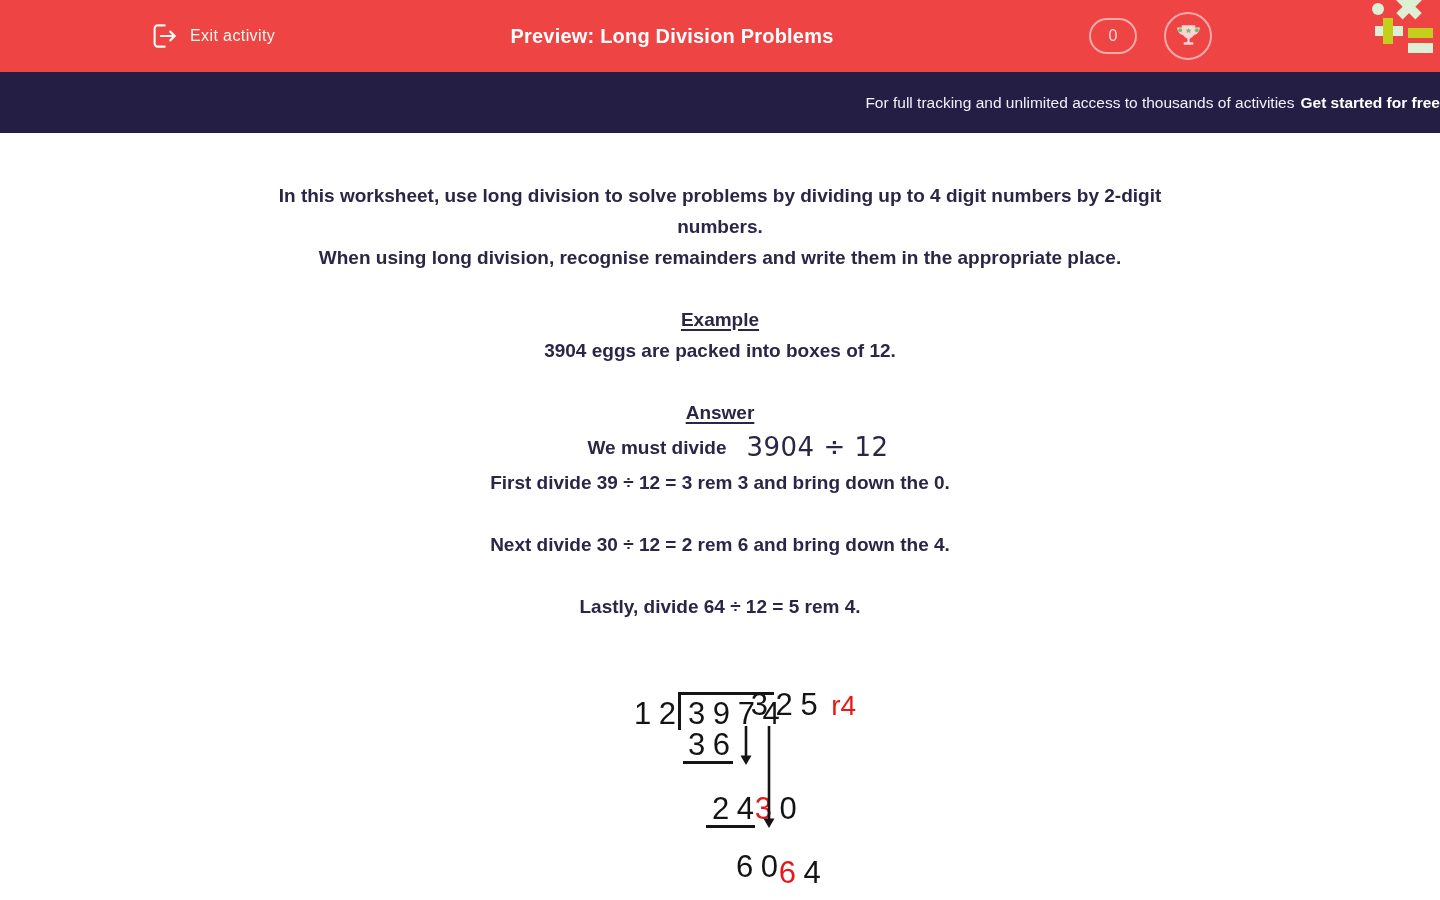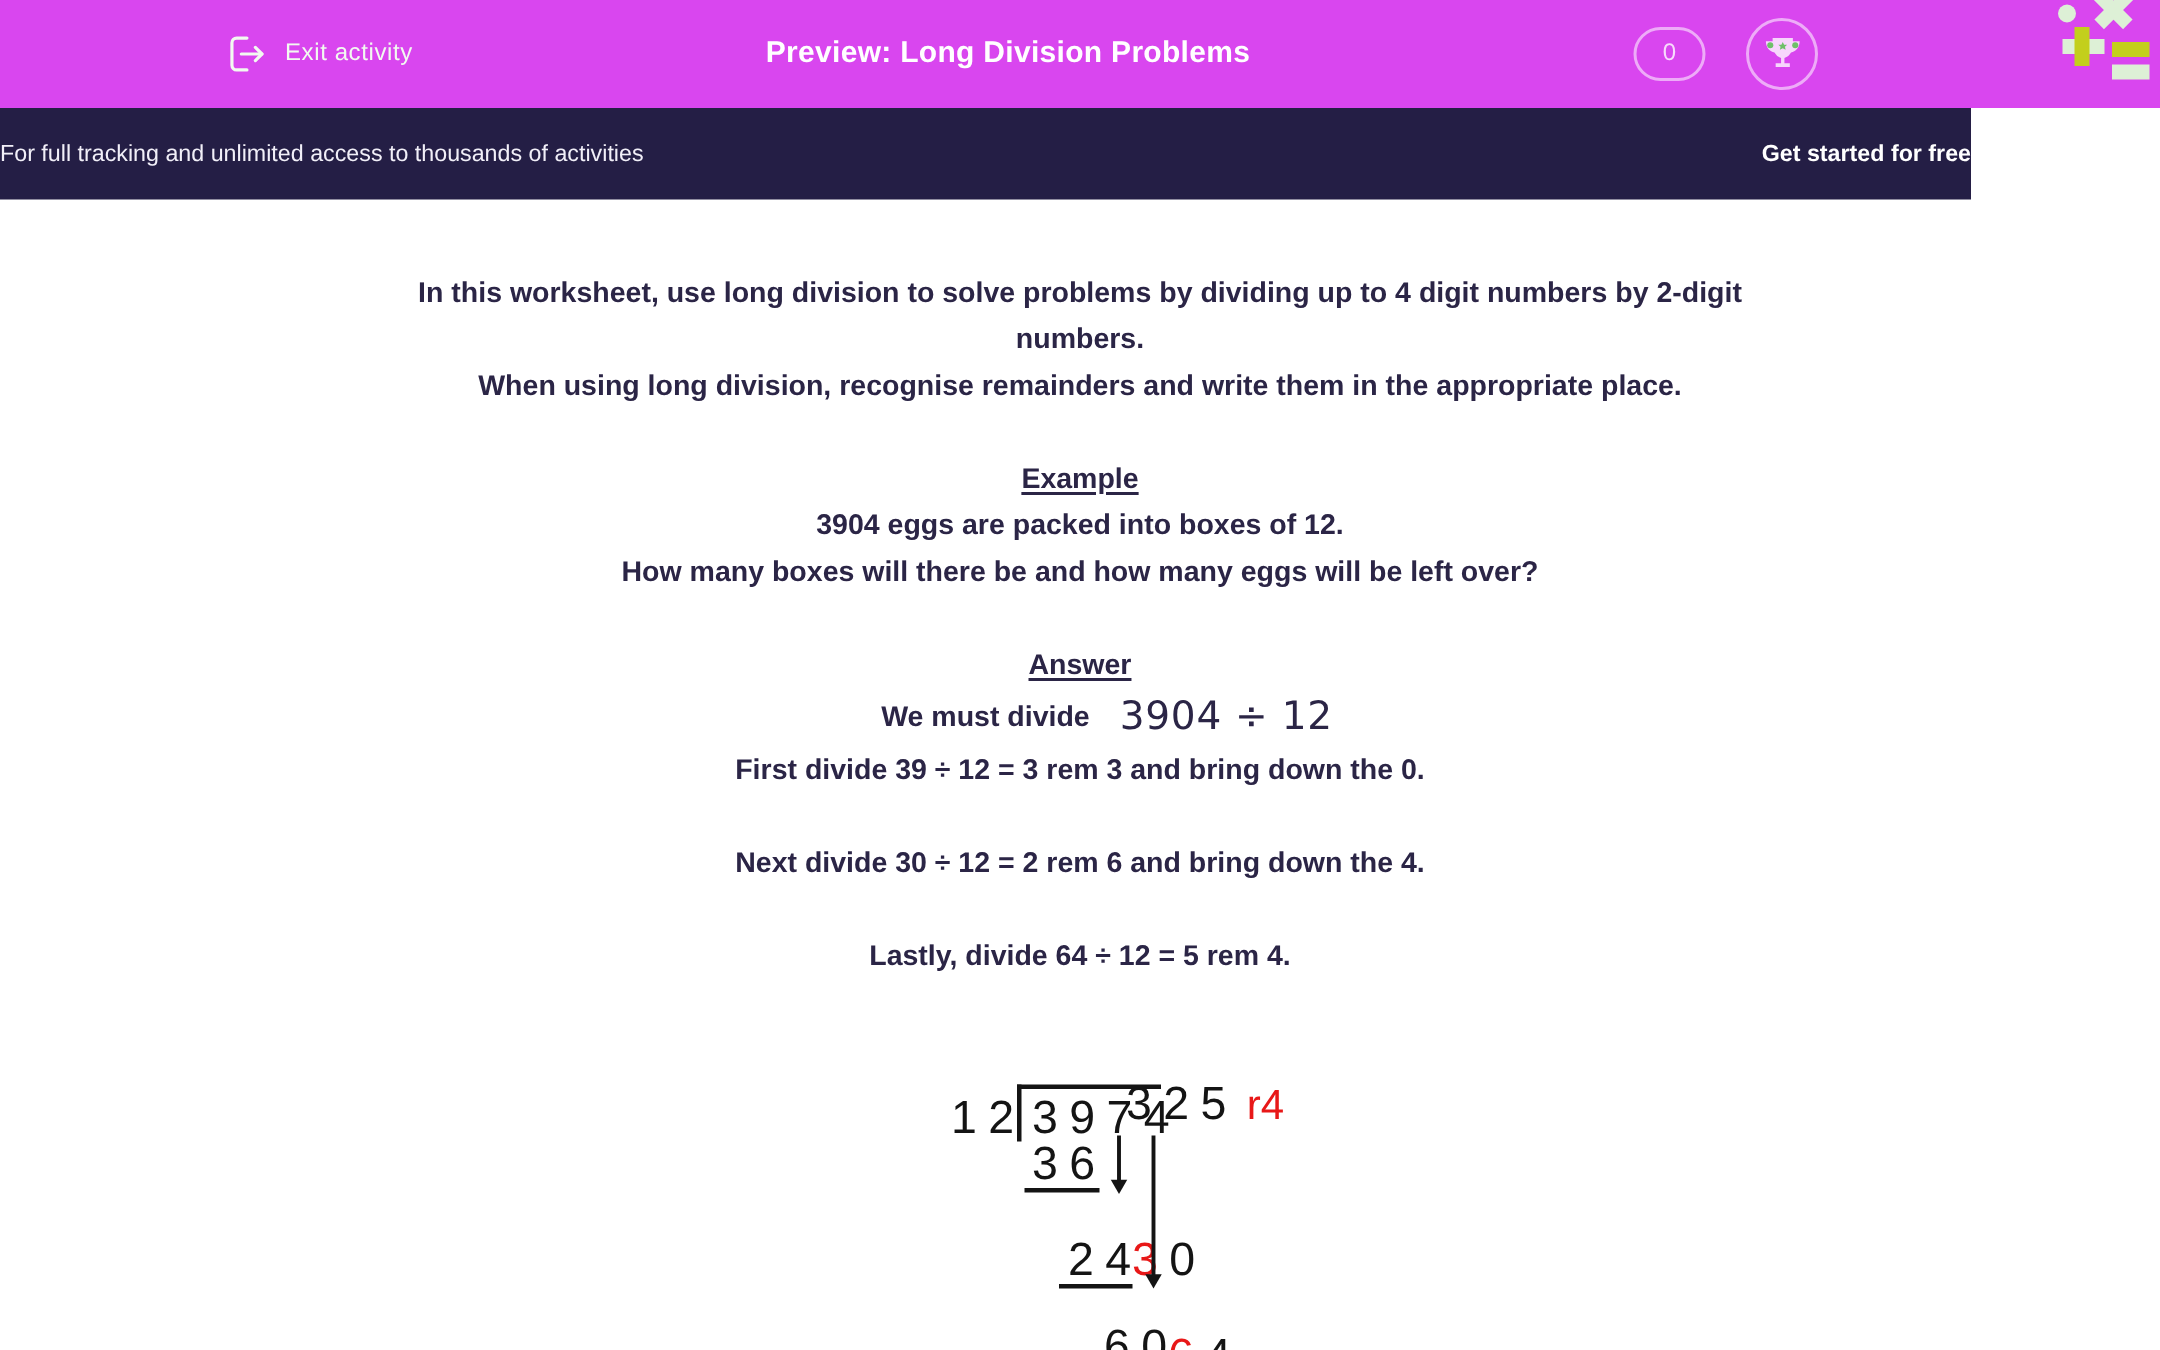--- a/index.html
+++ b/index.html
@@ -1,20 +1,20 @@
 <!DOCTYPE html>
 <html><head>
 <meta charset="utf-8">
 <style>
   * { margin: 0; padding: 0; box-sizing: border-box; }
   html, body { width: 1440px; height: 900px; overflow: hidden; background: #ffffff;
     font-family: "Liberation Sans", sans-serif; }
 
   
-  .topbar { position: relative; width: 1440px; height: 72px; background: #d946ef; }
+  .topbar { position: relative; width: 1440px; height: 72px; background: #ef4444; }
   .exit-btn { position: absolute; left: 149px; top: 50%; transform: translateY(-50%);
     display: flex; align-items: center; gap: 11px; cursor: pointer; color: #ffffff; }
   .exit-label { font-size: 16px; font-weight: 500; letter-spacing: 0.4px; color: #f2faf0; }
   .topbar-title { position: absolute; left: 672px; top: 50%; transform: translate(-50%,-50%);
     font-size: 20px; font-weight: 700; color: #ffffff; letter-spacing: 0.2px; white-space: nowrap; }
   .score-pill { position: absolute; left: 1089px; top: 18px; width: 48px; height: 36px;
     border: 2px solid rgba(255,255,255,0.55); border-radius: 18px;
     display: flex; align-items: center; justify-content: center;
     color: rgba(255,255,255,0.8); font-size: 16px; font-weight: 500; }
   .trophy-badge { position: absolute; left: 1164px; top: 12px; width: 48px; height: 48px;
@@ -28,22 +28,22 @@
   .logo-x { position: absolute; left: 43px; top: -8px; width: 28px; height: 28px;
     transform: rotate(45deg); }
   .logo-x .b1 { position: absolute; left: 0; top: 10px; width: 28px; height: 9px; background: #ddf0d6; }
   .logo-x .b2 { position: absolute; left: 10px; top: 0; width: 9px; height: 28px; background: #ddf0d6; }
   .logo-plus-h { position: absolute; left: 23px; top: 26px; width: 28px; height: 10px; background: #ddf0d6; }
   .logo-plus-v { position: absolute; left: 31px; top: 18px; width: 10px; height: 26px; background: #c3cf1c; }
   .logo-eq-top { position: absolute; left: 56px; top: 28px; width: 25px; height: 10px; background: #c3cf1c; }
   .logo-eq-bot { position: absolute; left: 56px; top: 43px; width: 25px; height: 10px; background: #ddf0d6; }
 
   
-  .banner { width: 1314px; height: 61px; background: #241e45; display: flex;
-    align-items: center; justify-content: space-between; color: #f1eff8; font-size: 15.5px; }
+  .banner { width: 1440px; height: 61px; background: #241e45; display: flex;
+    align-items: center; justify-content: flex-end; color: #f1eff8; font-size: 15.5px; }
   .banner .cta { color: #ffffff; font-weight: 700; margin-left: 6px; text-decoration: none; cursor: pointer; }
 
   
   .content { padding-top: 47px; color: #2b2546; }
   .line { font-size: 19px; line-height: 31px; font-weight: 600; text-align: center; }
   .heading { font-size: 19px; line-height: 31px; font-weight: 700; text-align: center;
     text-decoration: underline; text-decoration-thickness: 2px; text-underline-offset: 3px;
     margin-top: 31px; }
   .lead-line { text-align: center; line-height: 38px; font-size: 19px; font-weight: 600; padding-left: 36px; }
   .expr { font-family: "DejaVu Sans", sans-serif; font-size: 26px; font-weight: 500;
@@ -119,21 +119,20 @@
   <a class="cta">Get started for free</a>
 </div>
 
 <main class="content">
   <div class="line">In this worksheet, use long division to solve problems by dividing up to 4 digit numbers by 2-digit</div>
   <div class="line">numbers.</div>
   <div class="line">When using long division, recognise remainders and write them in the appropriate place.</div>
 
   <div class="heading">Example</div>
   <div class="line">3904 eggs are packed into boxes of 12.</div>
-  <div class="line">How many boxes will there be and how many eggs will be left over?</div>
 
   <div class="heading">Answer</div>
   <div class="lead-line">
     <span>We must divide</span><span class="expr">3904 ÷ 12</span>
   </div>
   <div class="line">First divide 39 ÷ 12 = 3 rem 3 and bring down the 0.</div>
   <div class="line gap">Next divide 30 ÷ 12 = 2 rem 6 and bring down the 4.</div>
   <div class="line gap">Lastly, divide 64 ÷ 12 = 5 rem 4.</div>
 
   <div class="division">

